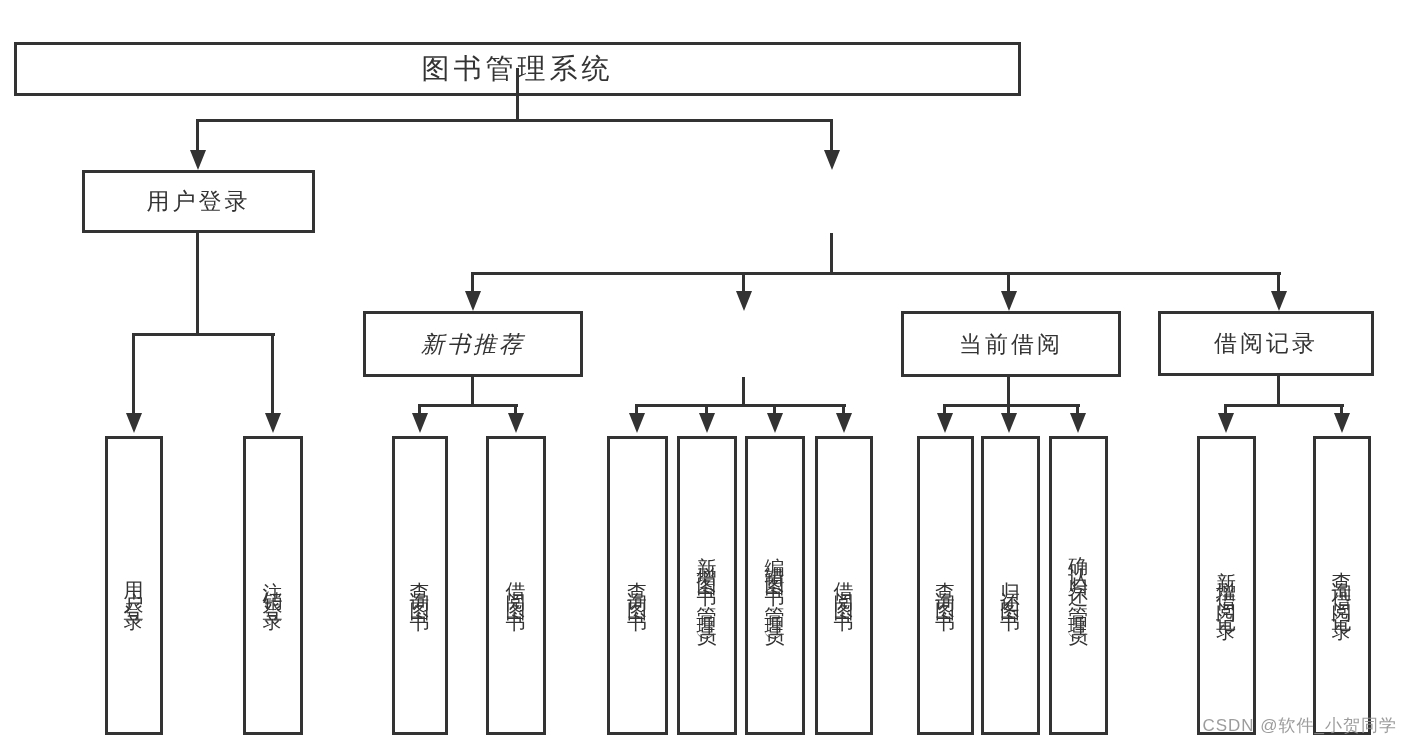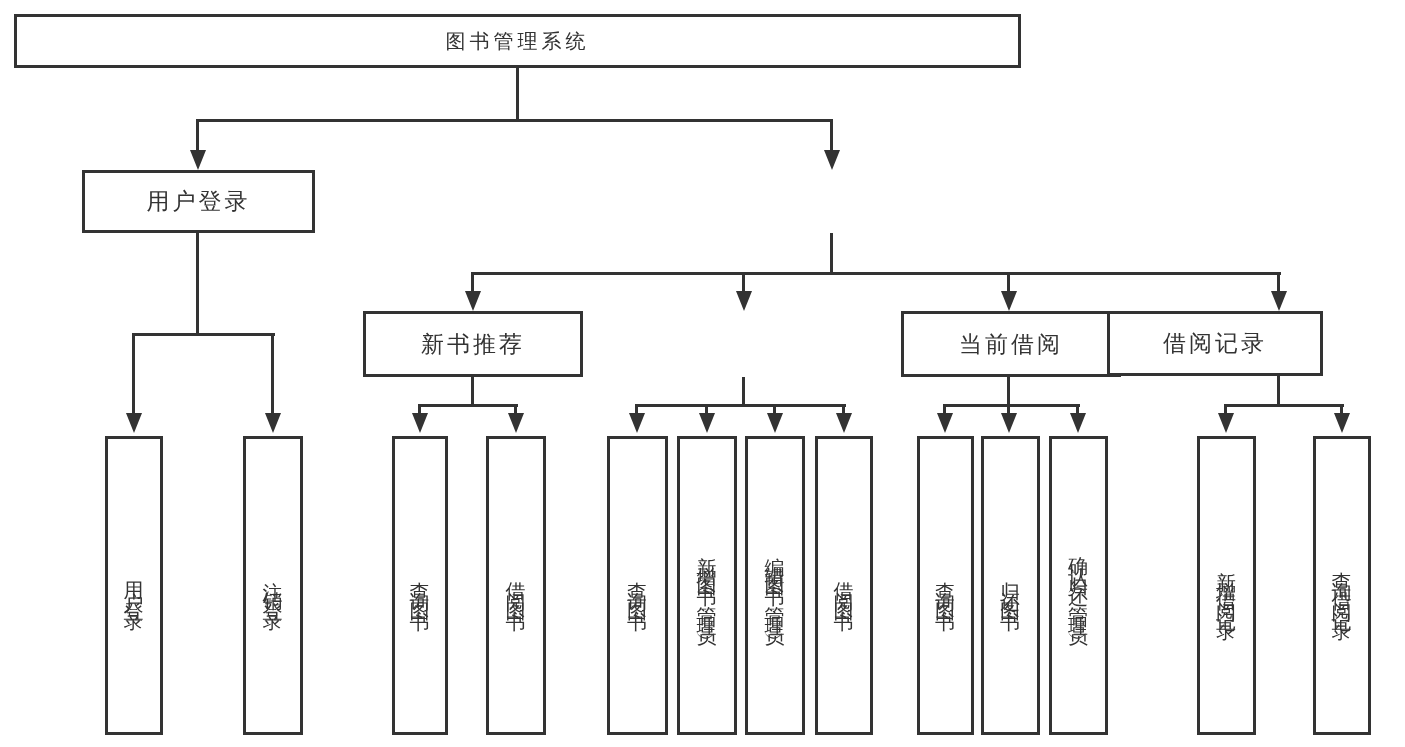--- a/index.html
+++ b/index.html
@@ -19,21 +19,21 @@
     position:absolute;
     box-sizing:border-box;
     border:3px solid var(--line);
     background:#fff;
     display:flex;align-items:center;justify-content:center;
     color:var(--text);
     font-size:23px;
     letter-spacing:3px;
     white-space:nowrap;
   }
-  .node.title{font-size:20px;letter-spacing:4px;}
+  .node.title{font-size:28px;letter-spacing:4px;margin-top:28px;}
   .vnode{
     position:absolute;
     box-sizing:border-box;
     border:3px solid var(--line);
     background:#fff;
     display:flex;align-items:center;justify-content:center;
     color:var(--text);
     font-size:20px;
     writing-mode:vertical-rl;
     letter-spacing:10px;
@@ -59,23 +59,23 @@
 </style>
 </head>
 <body>
 
 <div class="canvas">
 
   <div class="node title" style="left:14px;top:14px;width:1007px;height:54px;">图书管理系统</div>
 
   <div class="node" style="left:82px;top:170px;width:233px;height:63px;">用户登录</div>
 
-  <div class="node" style="left:363px;top:311px;width:220px;height:66px;">新书推荐</div>
+  <div class="node" style="left:363px;top:311px;width:220px;height:66px;font-style:italic;">新书推荐</div>
   <div class="node" style="left:901px;top:311px;width:220px;height:66px;">当前借阅</div>
-  <div class="node" style="left:1107px;top:311px;width:216px;height:65px;">借阅记录</div>
+  <div class="node" style="left:1158px;top:311px;width:216px;height:65px;">借阅记录</div>
 
   <div class="vnode" style="left:105px;width:58px;">用户登录</div>
   <div class="vnode" style="left:243px;width:60px;">注销登录</div>
 
   <div class="vnode" style="left:392px;width:56px;">查询图书</div>
   <div class="vnode" style="left:486px;width:60px;">借阅图书</div>
 
   <div class="vnode" style="left:607px;width:61px;">查询图书</div>
   <div class="vnode" style="left:677px;width:60px;">新增图书（管理员）</div>
   <div class="vnode" style="left:745px;width:60px;">编辑图书（管理员）</div>
@@ -140,14 +140,15 @@
   <i class="arrow" style="left:1001px;top:413px;"></i>
   <i class="arrow" style="left:1070px;top:413px;"></i>
 
   <i class="edge" style="left:1277px;top:376px;width:3px;height:31px;"></i>
   <i class="edge" style="left:1224px;top:404px;width:120px;height:3px;"></i>
   <i class="edge" style="left:1224px;top:404px;width:3px;height:13px;"></i>
   <i class="edge" style="left:1340px;top:404px;width:3px;height:13px;"></i>
   <i class="arrow" style="left:1218px;top:413px;"></i>
   <i class="arrow" style="left:1334px;top:413px;"></i>
 
+  <div class="watermark">CSDN @软件_小贺同学</div>
 
 </div>
 
 </body></html>

